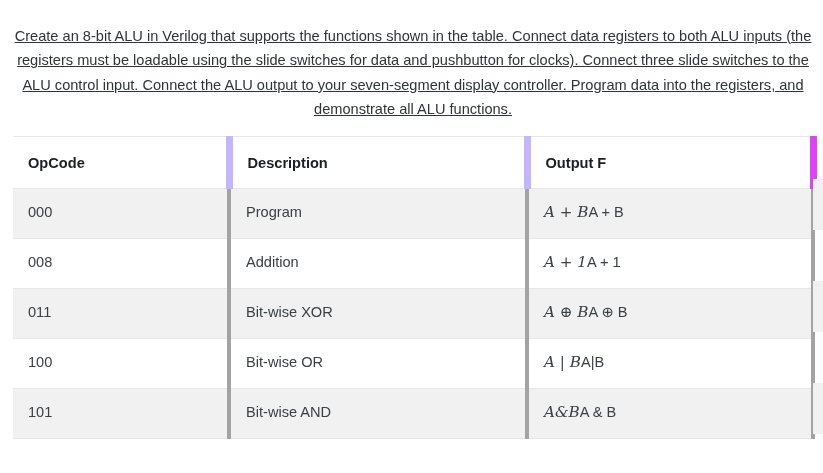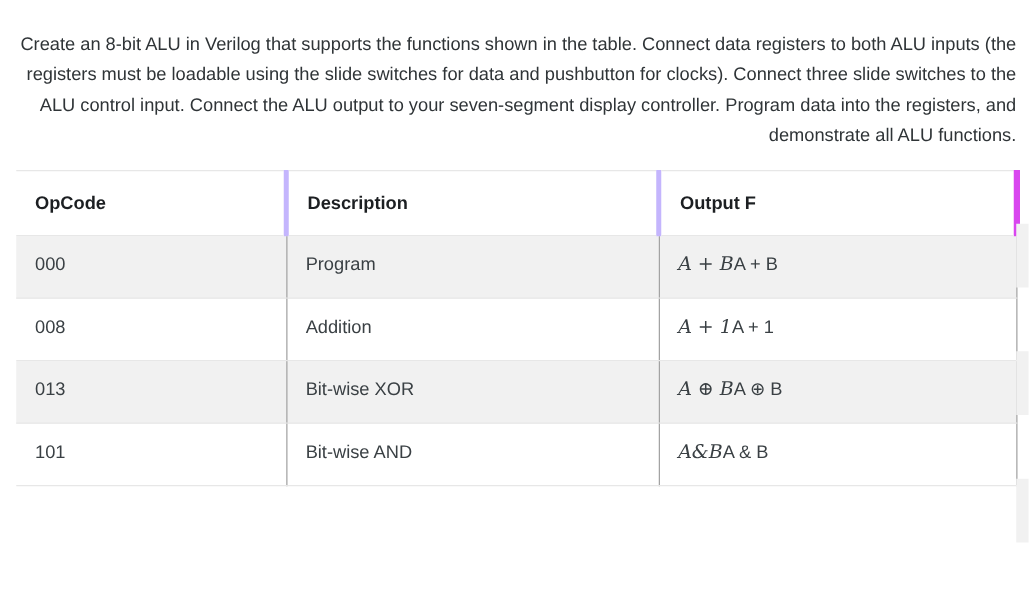--- a/index.html
+++ b/index.html
@@ -24,55 +24,56 @@
     background: #ffffff;
   }
 
   
   .prompt {
     padding: 9px 10px 0 13px;
     font-size: 14.6px;
     line-height: 24.5px;
     color: #2f3437;
     letter-spacing: 0.0px;
-    text-align: right;
+    text-align: center;
+    text-decoration: underline;
   }
 
   
   .table-wrap {
     margin: 10px 11px 0 13px;
   }
   table.opcode-table {
     width: 800px;
     border-collapse: collapse;
     table-layout: fixed;
     font-size: 14.6px;
   }
   table.opcode-table col.c-op   { width: 216px; }
   table.opcode-table col.c-desc { width: 298px; }
   table.opcode-table col.c-out  { width: 286px; }
 
   table.opcode-table thead th {
     background: #ffffff;
     border-top: 1px solid #e7e7e7;
     border-bottom: 1px solid #e7e7e7;
-    border-right: 4px solid #c4b5fd;
+    border-right: 7px solid #c4b5fd;
     text-align: left;
     font-weight: bold;
     color: #1c1f22;
     padding: 17px 0 16px 15px;
     font-size: 14.6px;
     line-height: 18px;
     vertical-align: middle;
   }
-  table.opcode-table thead th:last-child { border-right: 5px solid #d946ef; }
+  table.opcode-table thead th:last-child { border-right: 7px solid #d946ef; }
 
   table.opcode-table tbody td {
     border-bottom: 1px solid #e7e7e7;
-    border-right: 1px solid #a3a3a3;
+    border-right: 4px solid #a3a3a3;
     padding: 12px 0 15px 15px;
     height: 50px;
     vertical-align: middle;
     color: #3a4044;
     line-height: 19px;
   }
   table.opcode-table tbody tr:nth-child(odd) td {
     background: #f1f1f1;
   }
   table.opcode-table tbody tr:nth-child(even) td {
@@ -142,27 +143,34 @@
         <tr>
           <td>008</td>
           <td>Addition</td>
           <td>
             <span class="mjx"><span class="mi">A + 1</span><span class="fallback">A + 1</span></span>
           </td>
         </tr>
 
 
         <tr>
-          <td>013</td>
+          <td>011</td>
           <td>Bit-wise XOR</td>
           <td>
             <span class="mjx"><span class="mi">A ⊕ B</span><span class="fallback">A ⊕ B</span></span>
           </td>
         </tr>
 
+        <tr>
+          <td>100</td>
+          <td>Bit-wise OR</td>
+          <td>
+            <span class="mjx"><span class="mi">A | B</span><span class="fallback">A|B</span></span>
+          </td>
+        </tr>
 
         <tr>
           <td>101</td>
           <td>Bit-wise AND</td>
           <td>
             <span class="mjx"><span class="mi">A&amp;B</span><span class="fallback">A &amp; B</span></span>
           </td>
         </tr>
 
       </tbody>

